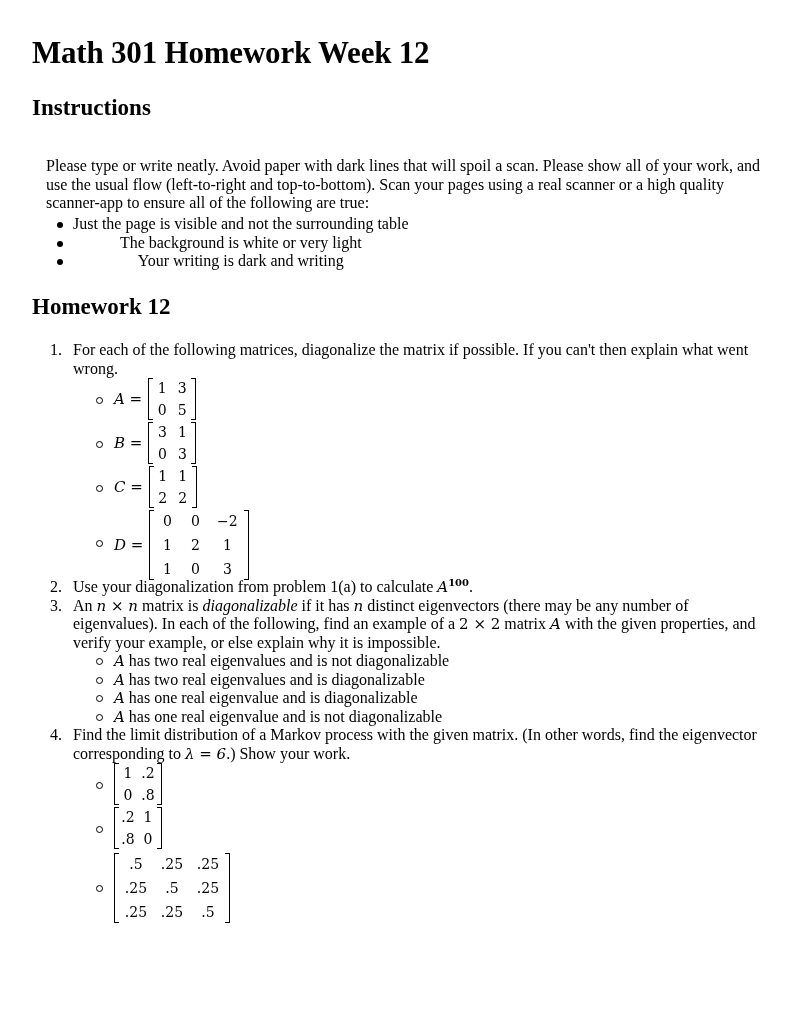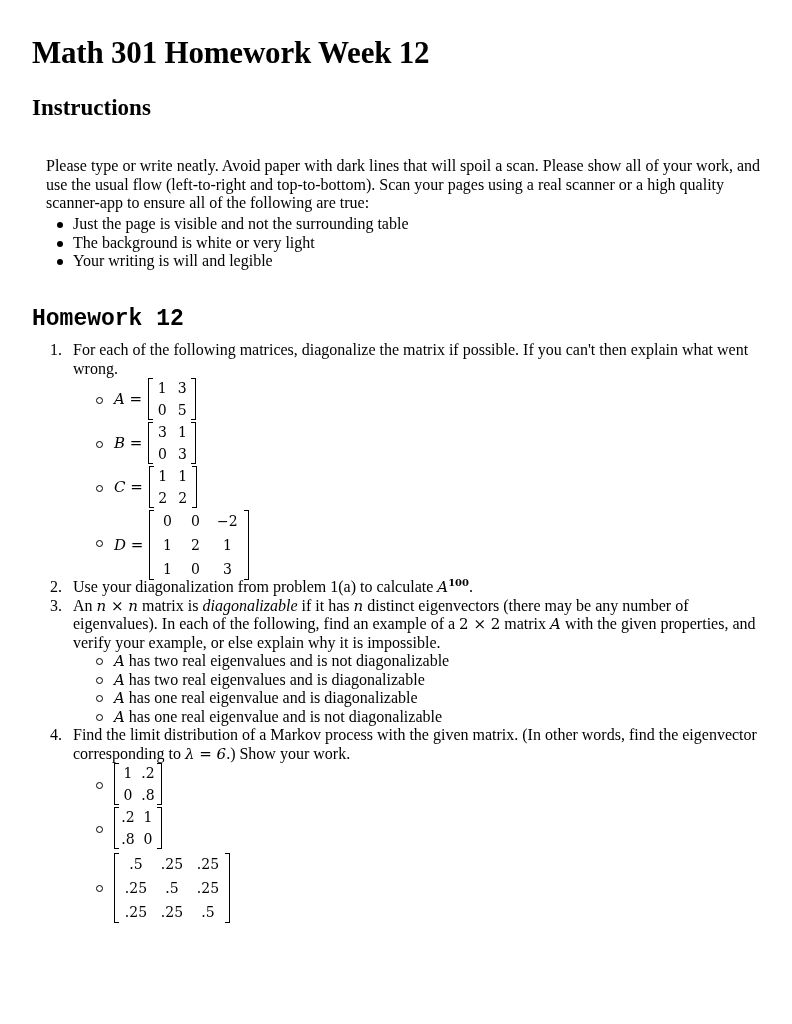--- a/index.html
+++ b/index.html
@@ -16,28 +16,29 @@
       font-size: 31px; font-weight: bold; margin: 0;
       position: absolute; left: 32px; top: 35px; line-height: 36px;
       letter-spacing: -0.2px;
     }
     h2 {
       font-family: "Liberation Serif", serif;
       font-size: 23px; font-weight: bold; margin: 0; line-height: 26px;
       position: absolute; left: 32px;
     }
     #h-instr { top: 95px; }
-    #h-hw { top: 306px; font-family: Liberation Mono, monospace; }
+    #h-hw { top: 294px; }
     .para {
       position: absolute; left: 32px; top: 143px; width: 730px;
       margin: 14px;
     }
     ul.bullets {
       position: absolute; left: 32px; top: 215px; margin: 0; padding: 0;
       list-style: none;
+      text-align: center;
     }
     ul.bullets li { position: relative; padding-left: 41px; height: 18.5px; }
     ul.bullets li::before {
       content: ""; position: absolute; left: 25px; top: 7px;
       width: 6px; height: 6px; border-radius: 50%; background: #000;
     }
     .ol { position: absolute; left: 32px; top: 341px; width: 730px; }
     .item { position: relative; padding-left: 41px; }
     .num { position: absolute; left: 18px; top: 0; }
     .sub { position: relative; padding-left: 82px; }
@@ -69,21 +70,21 @@
 <body>
 
 <div class="page">
   <h1>Math 301 Homework Week 12</h1>
 
   <h2 id="h-instr">Instructions</h2>
   <p class="para">Please type or write neatly. Avoid paper with dark lines that will spoil a scan. Please show all of your work, and use the usual flow (left-to-right and top-to-bottom). Scan your pages using a real scanner or a high quality scanner-app to ensure all of the following are true:</p>
   <ul class="bullets">
     <li>Just the page is visible and not the surrounding table</li>
     <li>The background is white or very light</li>
-    <li>Your writing is will and legible</li>
+    <li>Your writing is dark and writing</li>
   </ul>
 
   <h2 id="h-hw">Homework 12</h2>
 
   <div class="ol">
 
     <div class="item">
       <span class="num">1.</span>
       <div>For each of the following matrices, diagonalize the matrix if possible. If you can't then explain what went wrong.</div>
     </div>

